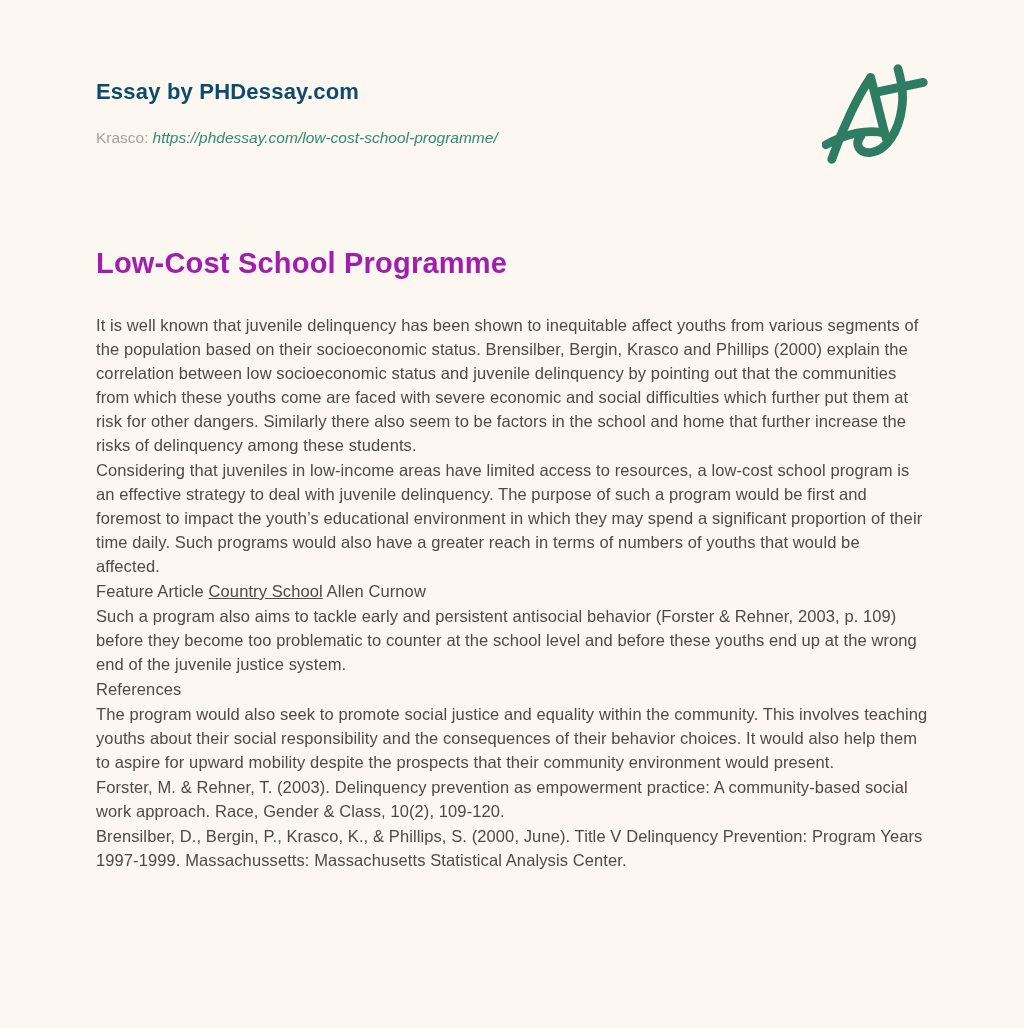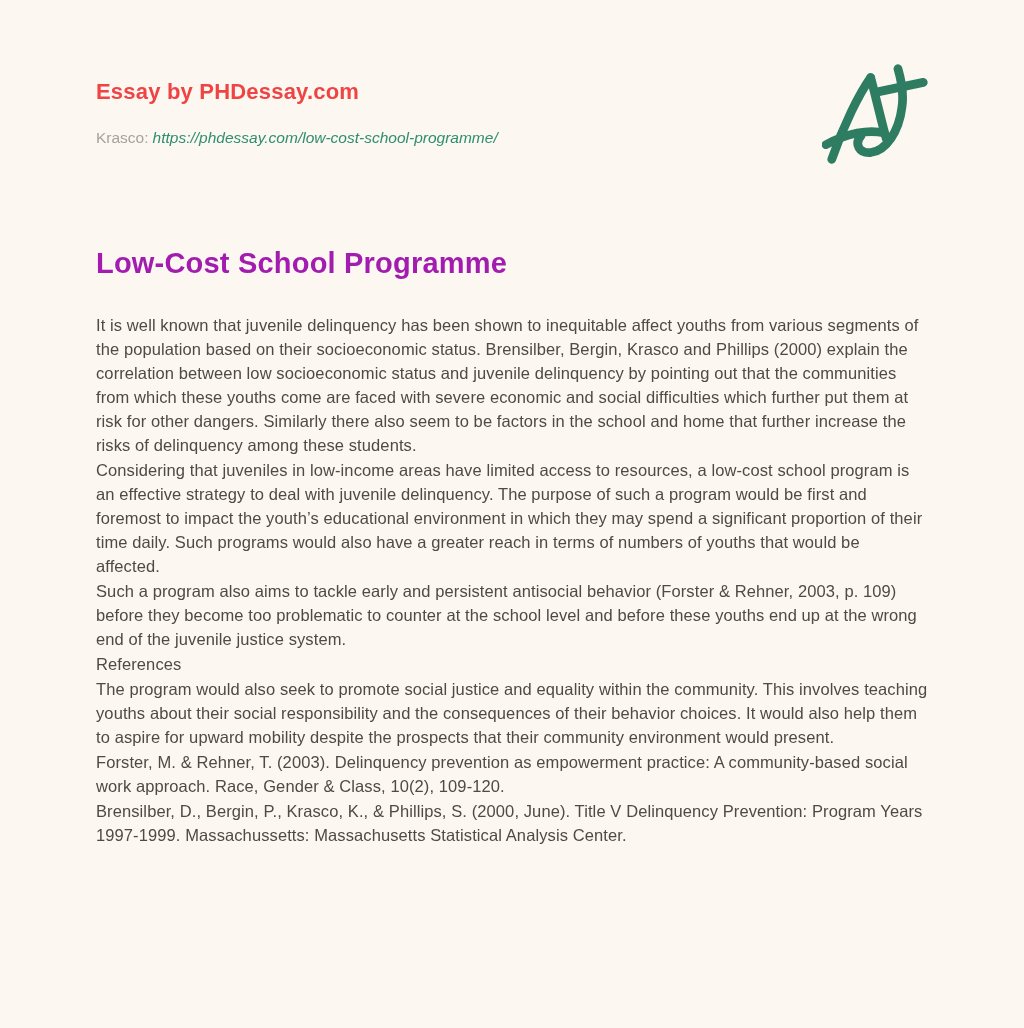--- a/index.html
+++ b/index.html
@@ -16,21 +16,21 @@
     background:#fcf7f0;
   }
   .content {
     position:absolute;
     left:96px; top:78px;
     width:832px;
   }
   .byline {
     font-size:22px;
     font-weight:700;
-    color:#ef4444;
+    color:#0c4a6e;
     line-height:28px;
     letter-spacing:0.2px;
   }
   .source-row {
     margin-top:21px;
     font-size:15.5px;
     line-height:22px;
     color:#a7a29a;
   }
   .source-row a {
@@ -88,20 +88,21 @@
         <path d="M78,4 C82,18 84,32 82,44 C79,68 66,88 50,90 C38,91 33,81 40,73"></path>
         <path d="M56,28 L104,18"></path>
       </g>
     </svg>
 
     <h1 class="title">Low-Cost School Programme</h1>
 
     <div class="body-text">
       <p class="first">It is well known that juvenile delinquency has been shown to inequitable affect youths from various segments of the population based on their socioeconomic status. Brensilber, Bergin, Krasco and Phillips (2000) explain the correlation between low socioeconomic status and juvenile delinquency by pointing out that the communities from which these youths come are faced with severe economic and social difficulties which further put them at risk for other dangers. Similarly there also seem to be factors in the school and home that further increase the risks of delinquency among these students.</p>
       <p>Considering that juveniles in low-income areas have limited access to resources, a low-cost school program is an effective strategy to deal with juvenile delinquency. The purpose of such a program would be first and foremost to impact the youth’s educational environment in which they may spend a significant proportion of their time daily. Such programs would also have a greater reach in terms of numbers of youths that would be affected.</p>
+      <p><span>Feature Article </span><span class="feature-link">Country School</span><span> Allen Curnow</span></p>
       <p>Such a program also aims to tackle early and persistent antisocial behavior (Forster &amp; Rehner, 2003, p. 109) before they become too problematic to counter at the school level and before these youths end up at the wrong end of the juvenile justice system.</p>
       <p>References</p>
       <p>The program would also seek to promote social justice and equality within the community. This involves teaching youths about their social responsibility and the consequences of their behavior choices. It would also help them to aspire for upward mobility despite the prospects that their community environment would present.</p>
       <p>Forster, M. &amp; Rehner, T. (2003). Delinquency prevention as empowerment practice: A community-based social work approach. Race, Gender &amp; Class, 10(2), 109-120.</p>
       <p>Brensilber, D., Bergin, P., Krasco, K., &amp; Phillips, S. (2000, June). Title V Delinquency Prevention: Program Years 1997-1999. Massachussetts: Massachusetts Statistical Analysis Center.</p>
     </div>
 
   </div>
 </div>
 

